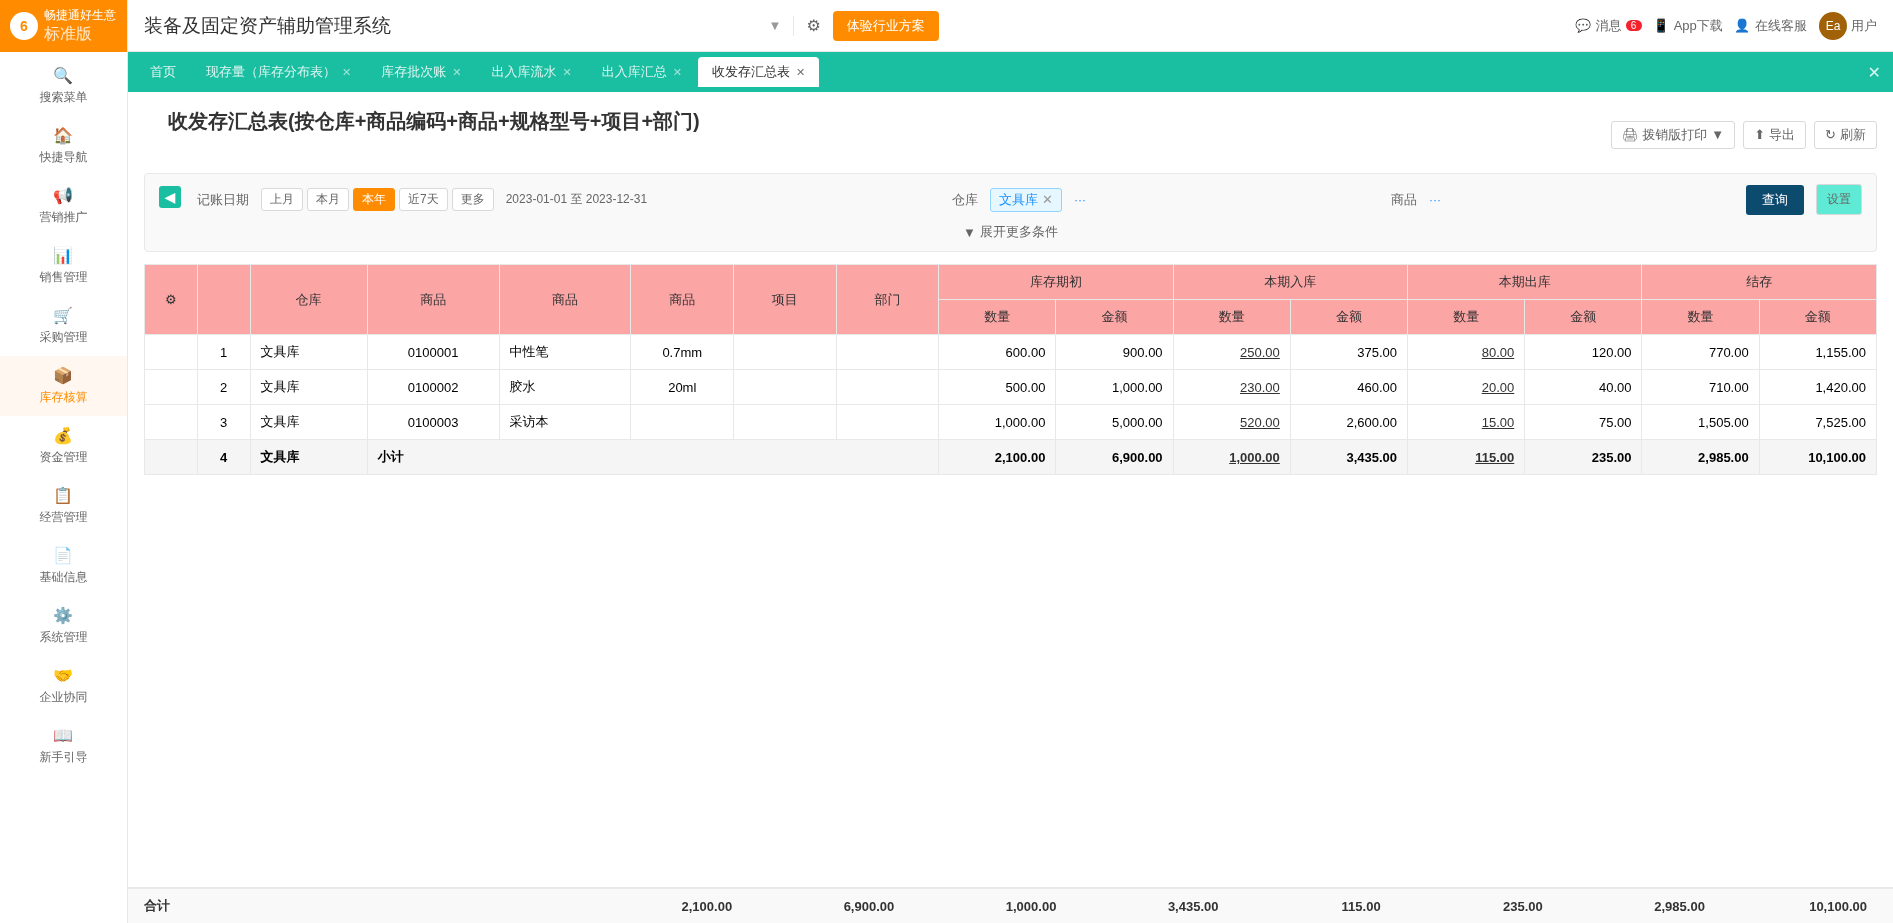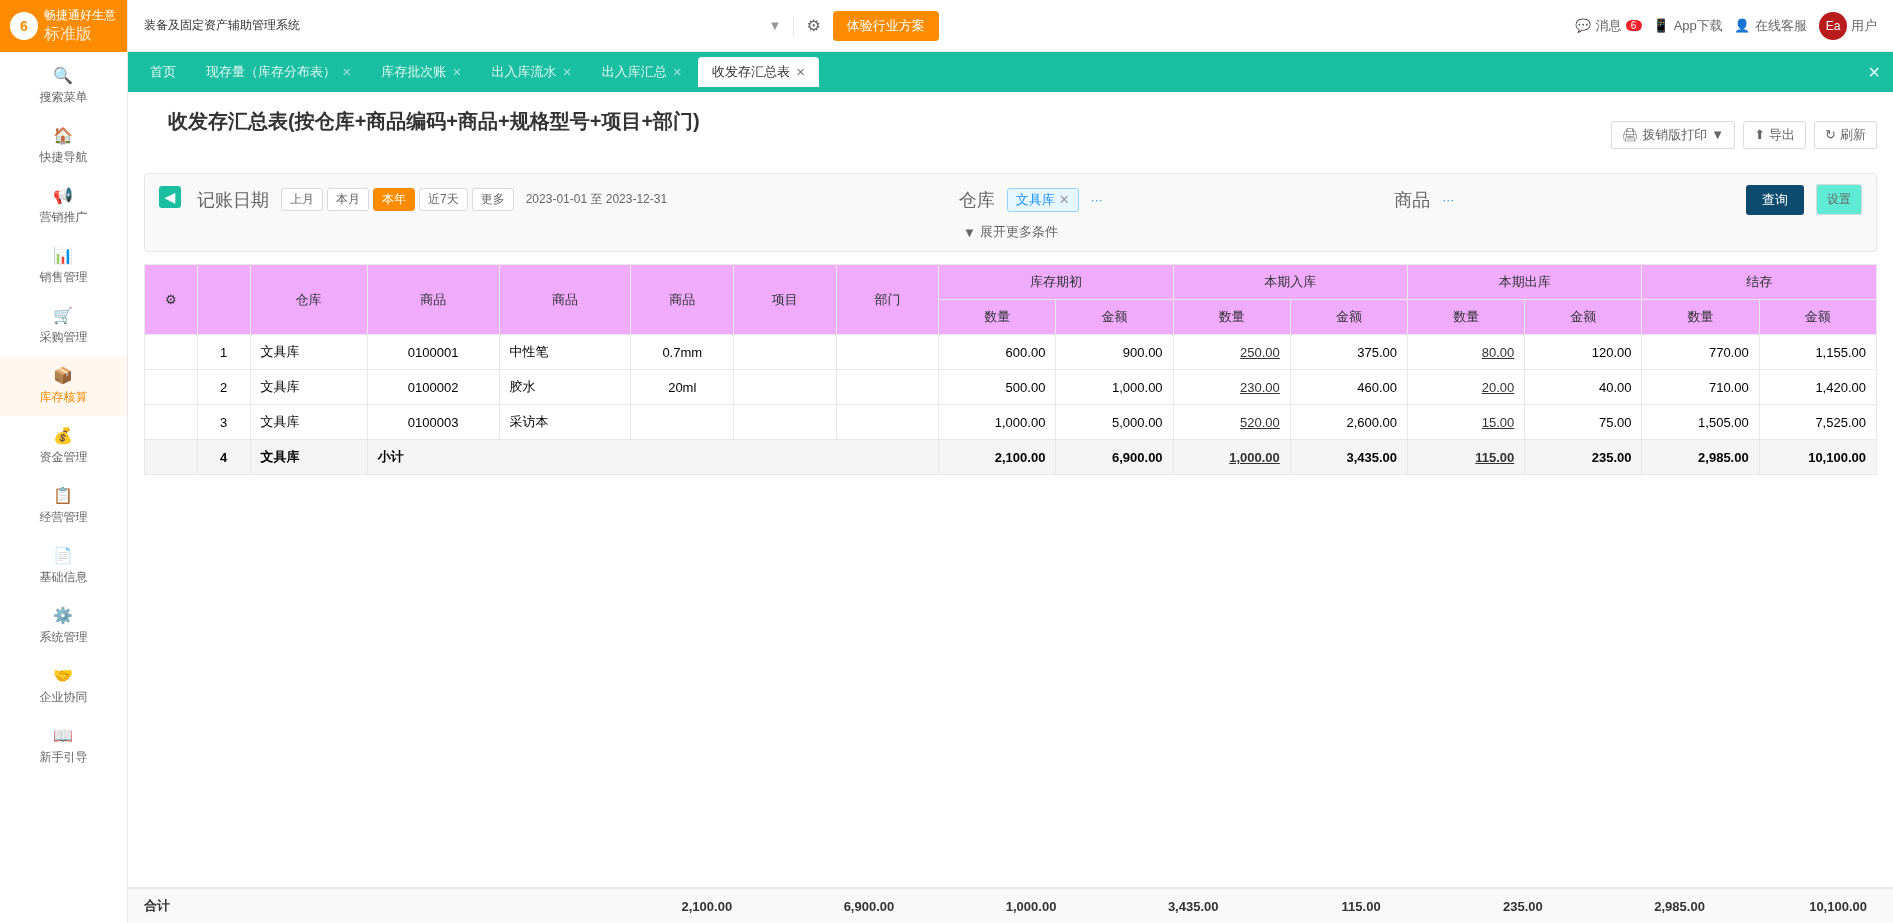--- a/index.html
+++ b/index.html
@@ -15,55 +15,55 @@
     .sidebar-item { display: flex; flex-direction: column; align-items: center; padding: 10px 6px; cursor: pointer; color: #666; gap: 4px; }
     .sidebar-item.active { background: #fff7f0; color: #ff8c00; }
     .sidebar-item-icon { font-size: 16px; }
     .sidebar-item-label { font-size: 12px; text-align: center; }
 
     
     .main { flex: 1; display: flex; flex-direction: column; overflow: hidden; }
 
     
     .topbar { height: 52px; background: #fff; border-bottom: 1px solid #e8e8e8; display: flex; align-items: center; padding: 0 16px; gap: 12px; }
-    .topbar-title { flex: 1; color: #333; font-size: 12px; }
+    .topbar-title { flex: 1; color: #333; font-size: 19px; }
     .topbar-btn { background: #ff8c00; color: #fff; border: none; border-radius: 4px; padding: 6px 14px; cursor: pointer; font-size: 13px; }
     .topbar-icon-btn { display: flex; align-items: center; gap: 4px; color: #666; cursor: pointer; font-size: 12px; }
     .badge { background: #f5222d; color: #fff; border-radius: 10px; padding: 0 5px; font-size: 10px; min-width: 16px; text-align: center; }
 
     
     .tabs { background: #1abfa1; display: flex; align-items: center; padding: 0 8px; height: 40px; gap: 2px; }
     .tab { padding: 6px 14px; color: rgba(255,255,255,0.85); cursor: pointer; border-radius: 4px 4px 0 0; display: flex; align-items: center; gap: 6px; font-size: 13px; white-space: nowrap; }
     .tab.active { background: #fff; color: #333; border-radius: 4px 4px 0 0; }
     .tab-close { font-size: 11px; opacity: 0.7; }
     .tabs-spacer { flex: 1; }
     .tabs-close-all { color: rgba(255,255,255,0.85); cursor: pointer; font-size: 16px; padding: 4px; }
 
     
     .content { flex: 1; background: #fff; overflow: auto; padding: 16px; }
     .page-title { font-size: 20px; font-weight: 600; color: #333; margin-bottom: 26px; padding-left: 24px; }
 
     
     .filter-bar { background: #f9f9f9; border: 1px solid #e8e8e8; border-radius: 4px; padding: 10px 14px; margin-bottom: 12px; }
     .filter-row { display: flex; align-items: center; gap: 12px; flex-wrap: wrap; }
-    .filter-label { color: #666; font-size: 18px; }
+    .filter-label { color: #666; font-size: 13px; }
     .filter-date-btns { display: flex; gap: 4px; }
     .filter-date-btn { padding: 2px 8px; border: 1px solid #d9d9d9; border-radius: 3px; cursor: pointer; font-size: 12px; color: #666; background: #fff; }
     .filter-date-btn.active { background: #ff8c00; color: #fff; border-color: #ff8c00; }
     .filter-date-range { color: #666; font-size: 12px; }
     .filter-tag { background: #e6f7ff; border: 1px solid #91d5ff; border-radius: 3px; padding: 2px 8px; color: #1890ff; font-size: 12px; display: flex; align-items: center; gap: 4px; }
     .filter-tag-close { cursor: pointer; color: #999; }
     .filter-more { color: #1890ff; cursor: pointer; font-size: 12px; }
     .filter-expand { display: flex; align-items: center; justify-content: center; gap: 4px; color: #666; cursor: pointer; font-size: 12px; margin-top: 8px; }
     .action-btn { border: 1px solid #d9d9d9; background: #fff; border-radius: 3px; padding: 4px 10px; cursor: pointer; font-size: 12px; color: #666; display: flex; align-items: center; gap: 4px; }
 
     
     .data-table { width: 100%; border-collapse: collapse; font-size: 13px; }
     .data-table th, .data-table td { border: 1px solid #e8e8e8; padding: 8px 10px; text-align: right; }
-    .data-table th { background: #f0abfc; color: #333; font-weight: 500; text-align: center; }
+    .data-table th { background: #fca5a5; color: #333; font-weight: 500; text-align: center; }
     .data-table td.center { text-align: center; }
     .data-table td.left { text-align: left; }
     .data-table .subtotal td { font-weight: bold; background: #f5f5f5; }
     .underline { text-decoration: underline; cursor: pointer; color: #333; }
     .th-group { background: #f0f0f0; }
 
     
     .bottom-bar { background: #f9f9f9; border-top: 2px solid #e8e8e8; padding: 8px 16px; display: flex; align-items: center; }
     .bottom-values { display: flex; gap: 0; flex: 1; }
     .bottom-val { flex: 1; text-align: right; font-weight: bold; color: #333; padding: 0 10px; }
@@ -160,21 +160,21 @@
     </div>
     <div class="topbar-icon-btn">
       <span>📱</span>
       <span>App下载</span>
     </div>
     <div class="topbar-icon-btn">
       <span>👤</span>
       <span>在线客服</span>
     </div>
     <div class="topbar-icon-btn">
-      <div style="width:28px;height:28px;border-radius:50%;background:#b91c1c;color:#fff;display:flex;align-items:center;justify-content:center;font-size:12px;">Ea</div>
+      <div style="width:28px;height:28px;border-radius:50%;background:#a16207;color:#fff;display:flex;align-items:center;justify-content:center;font-size:12px;">Ea</div>
       <span>用户</span>
     </div>
   </div>
 
   <div class="tabs" id="tabs-bar">
       <div class="tab">
         <span>首页</span>
       </div>
       <div class="tab">
         <span>现存量（库存分布表）</span>

